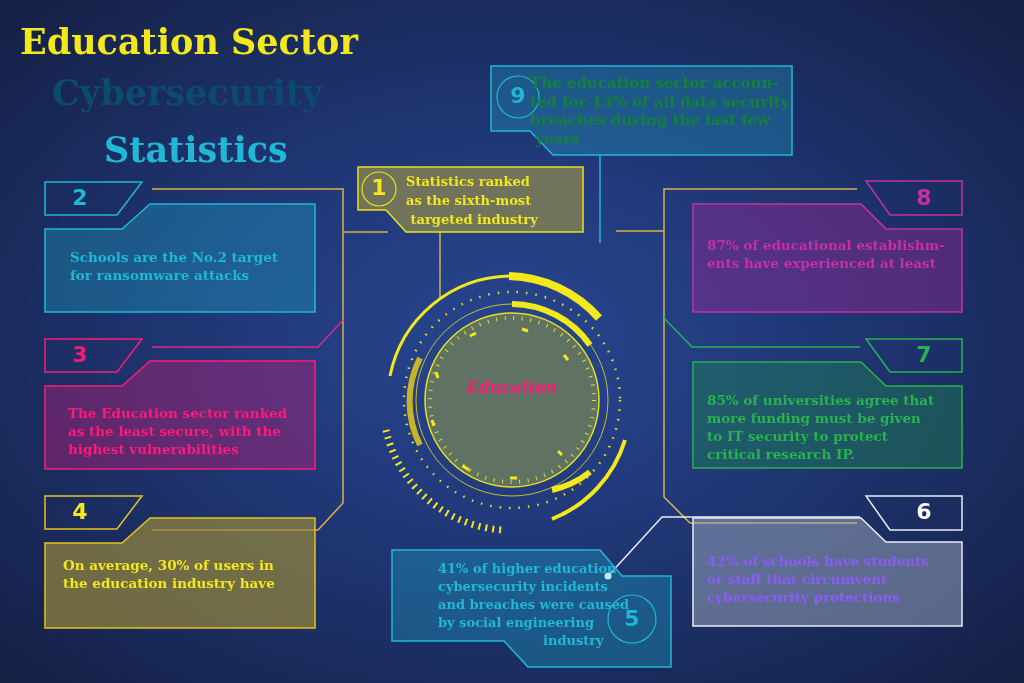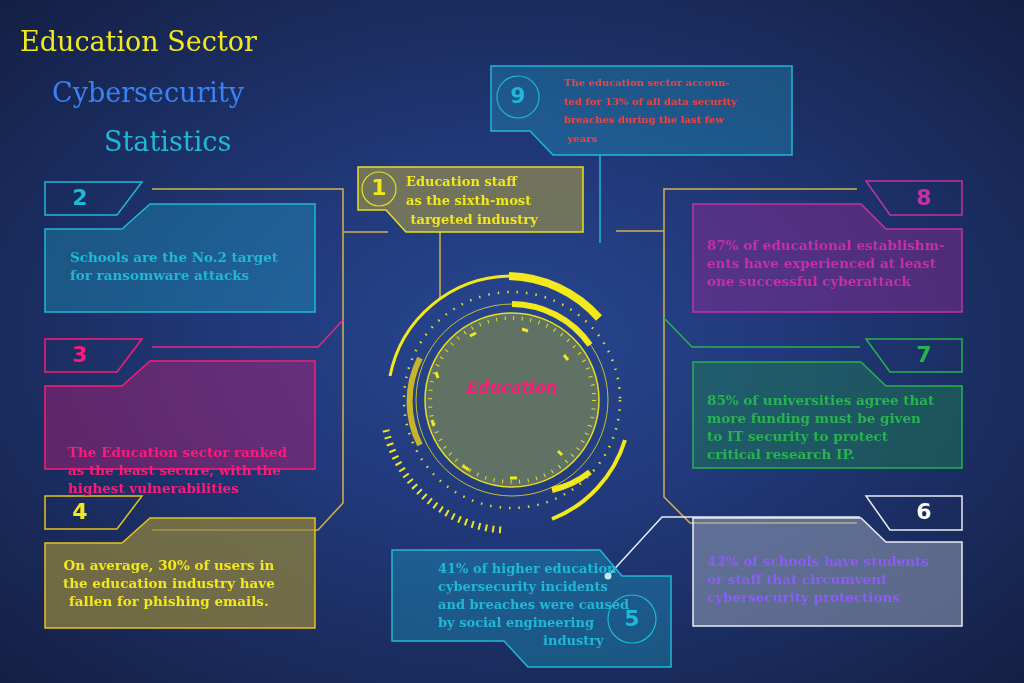--- a/index.html
+++ b/index.html
@@ -2,22 +2,22 @@
 <html><head>
 <meta charset="utf-8">
 <style>
   html, body { margin:0; padding:0; }
   body {
     width:1024px; height:683px; overflow:hidden; position:relative;
     background: radial-gradient(ellipse at 50% 50%, #27468f 0%, #223a7c 35%, #1a2c5e 70%, #141f43 100%);
     font-family: "DejaVu Serif", serif;
   }
   .title-line {
-    position:absolute; font-family:"DejaVu Serif", serif; font-weight:normal;
-    font-size:27px; letter-spacing:0px; line-height:38px; white-space:nowrap;
+    position:absolute; font-family:"DejaVu Serif", serif; font-weight:bold;
+    font-size:35px; letter-spacing:0px; line-height:38px; white-space:nowrap;
   }
   .stat-text {
     position:absolute; font-family:"DejaVu Serif", serif; font-weight:bold;
     font-size:13.5px; line-height:18px;
   }
   .num {
     position:absolute; font-family:"DejaVu Sans", sans-serif; font-weight:bold;
     font-size:22px; text-align:center;
   }
   svg.lines { position:absolute; left:0; top:0; }
@@ -96,65 +96,63 @@
       <line x1="436" y1="372" x2="438" y2="378"></line>
       <line x1="432" y1="420" x2="434" y2="426"></line>
       <line x1="558" y1="451" x2="562" y2="455"></line>
       <line x1="463" y1="466" x2="469" y2="470"></line>
       <line x1="510" y1="478" x2="517" y2="478"></line>
     </g>
   </g>
 </svg>
 
 <div class="title-line" style="left:20px; top:23px; color:#f2e81c;">Education Sector</div>
-<div class="title-line" style="left:52px; top:74px; color:#3b82f6;">Cybersecurity</div>
-<div class="title-line" style="left:104px; top:123px; color:#1fb8d6;">Statistics</div>
+<div class="title-line" style="left:52px; top:74px; color:#0c4a6e;">Cybersecurity</div>
+<div class="title-line" style="left:104px; top:131px; color:#1fb8d6;">Statistics</div>
 
 <div class="center-label" style="left:412px; top:378px; width:200px;">Education</div>
 
 <div class="num" style="left:362px; top:175px; width:34px; color:#f2e81c;">1</div>
 <div class="stat-text" style="left:406px; top:172px; color:#f2e81c; font-size:13px; line-height:19px;">
-  <div>Education staff</div>
+  <div>Statistics ranked</div>
   <div>as the sixth-most</div>
   <div style="white-space:pre;"> targeted industry</div>
 </div>
 
 <div class="num" style="left:500px; top:83px; width:36px; color:#1fb8d6;">9</div>
-<div class="stat-text" style="left:564px; top:74px; color:#ef4444; font-size:10px; line-height:18.5px;">
+<div class="stat-text" style="left:530px; top:74px; color:#15803d; font-size:15px; line-height:18.5px;">
   <div>The education sector accoun-</div>
   <div>ted for 13% of all data security</div>
   <div>breaches during the last few</div>
   <div style="white-space:pre;"> years</div>
 </div>
 
 <div class="num" style="left:62px; top:185px; width:36px; color:#1fb8d6;">2</div>
 <div class="stat-text" style="left:70px; top:248px; color:#1fb8d6;">
   <div>Schools are the No.2 target</div>
   <div>for ransomware attacks</div>
 </div>
 
 <div class="num" style="left:62px; top:342px; width:36px; color:#ff1a78;">3</div>
-<div class="stat-text" style="left:68px; top:404px; color:#ff1a78;margin-top:39px;">
+<div class="stat-text" style="left:68px; top:404px; color:#ff1a78;">
   <div>The Education sector ranked</div>
   <div>as the least secure, with the</div>
   <div>highest vulnerabilities</div>
 </div>
 
 <div class="num" style="left:62px; top:499px; width:36px; color:#f2e81c;">4</div>
-<div class="stat-text" style="left:63px; top:556px; color:#f2e81c;text-align:center;">
+<div class="stat-text" style="left:63px; top:556px; color:#f2e81c;">
   <div>On average, 30% of users in</div>
   <div>the education industry have</div>
-  <div>fallen for phishing emails.</div>
 </div>
 
 <div class="num" style="left:906px; top:185px; width:36px; color:#c62fa5;">8</div>
 <div class="stat-text" style="left:707px; top:236px; color:#c62fa5;">
   <div>87% of educational establishm-</div>
   <div>ents have experienced at least</div>
-  <div>one successful cyberattack</div>
 </div>
 
 <div class="num" style="left:906px; top:342px; width:36px; color:#27b34f;">7</div>
 <div class="stat-text" style="left:707px; top:391px; color:#27b34f;">
   <div>85% of universities agree that</div>
   <div>more funding must be given</div>
   <div>to IT security to protect</div>
   <div>critical research IP.</div>
 </div>
 

